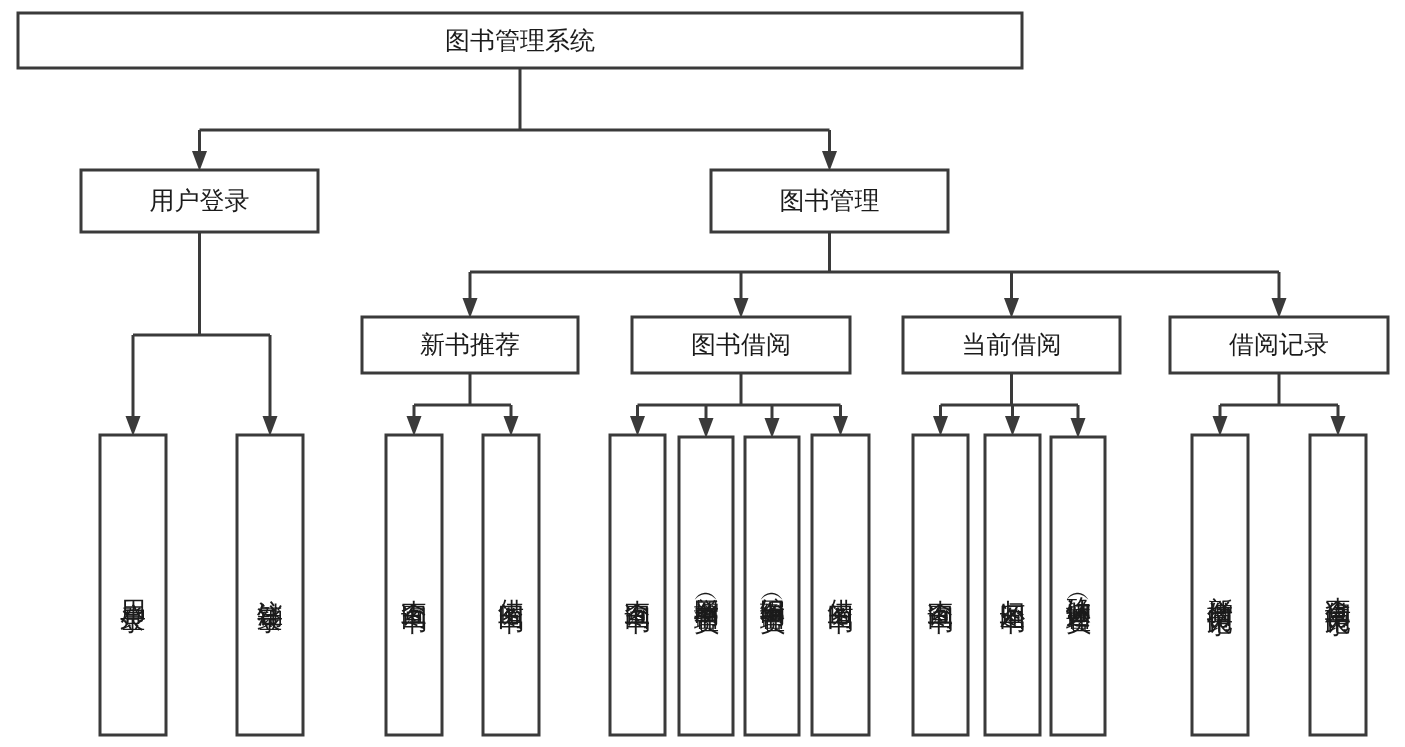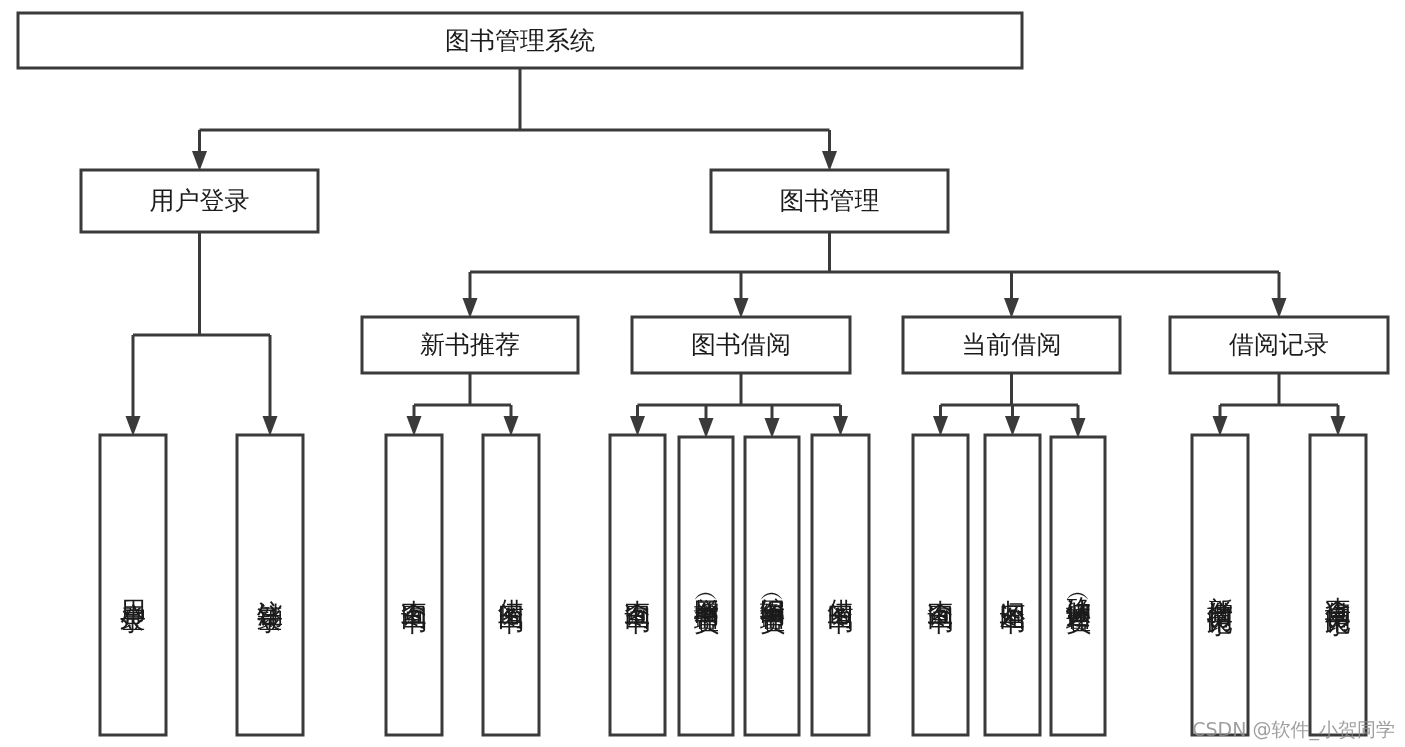--- a/index.html
+++ b/index.html
@@ -210,14 +210,13 @@
       <div class="leaf-label-wrap" style="left: 1051px; top: 437px; width: 54px; height: 298px;">
         <span class="leaf-label narrow">确认归还（管理员）</span>
       </div>
       <div class="leaf-label-wrap" style="left: 1192px; top: 435px; width: 56px; height: 300px;">
         <span class="leaf-label">新增借阅记录</span>
       </div>
       <div class="leaf-label-wrap" style="left: 1310px; top: 435px; width: 56px; height: 300px;">
         <span class="leaf-label">查询借阅记录</span>
       </div>
     </div>
-  <div class="watermark">CSDN @软件_小贺同学</div>
 </div>
 
 </body></html>

